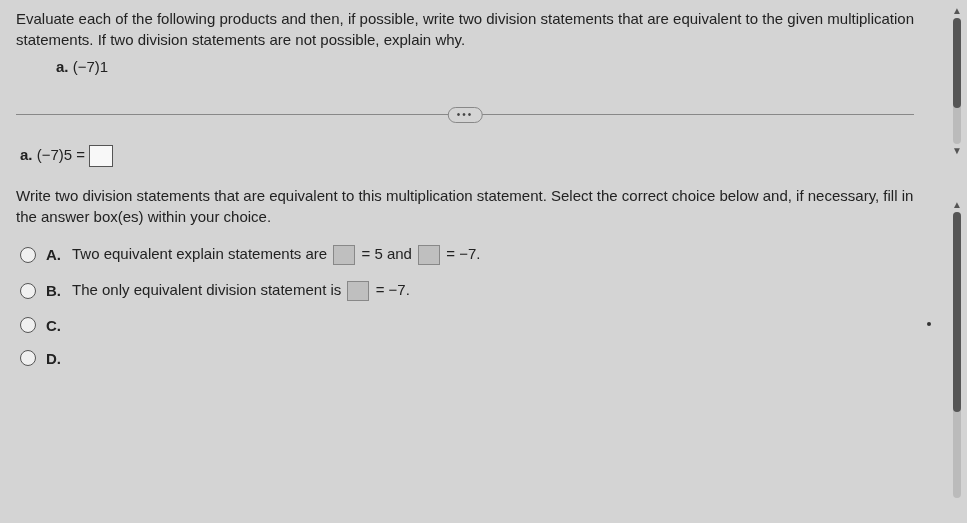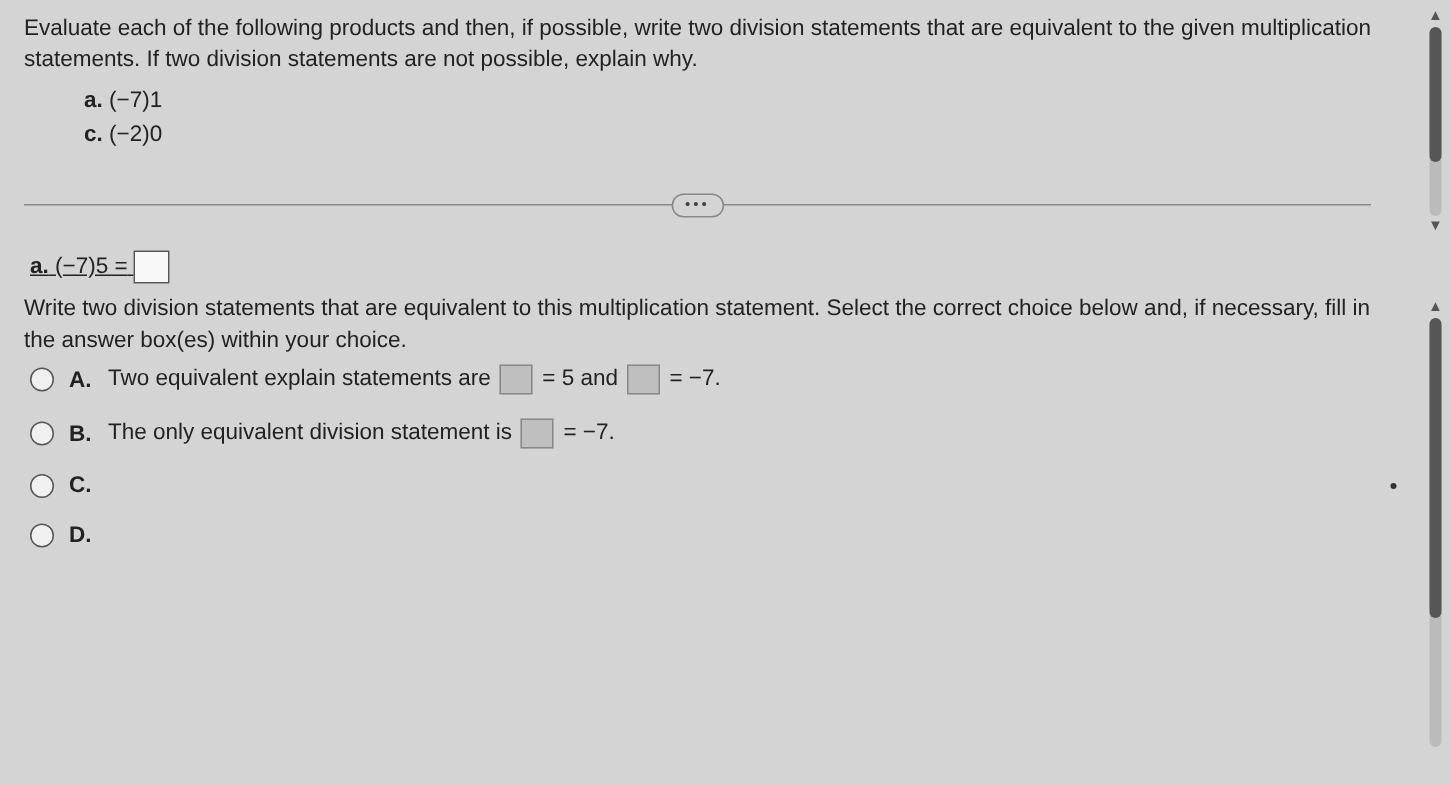--- a/index.html
+++ b/index.html
@@ -48,34 +48,33 @@
       border-radius: 10px;
       padding: 0 8px;
       font-size: 10px;
       letter-spacing: 2px;
       color: #444;
       line-height: 14px;
       cursor: pointer;
     }
     .answer-line {
       margin-left: 4px;
-      margin-bottom: 6px;
-      text-decoration: underline;
+      margin-bottom: 18px;
     }
     .answer-input {
       display: inline-block;
       width: 24px;
       height: 22px;
       border: 1px solid #555;
       background: #f8f8f8;
       vertical-align: middle;
       text-align: center;
     }
     .sub-instructions {
-      margin-bottom: 6px;
+      margin-bottom: 18px;
       line-height: 1.4;
     }
     .choices {
       margin-left: 4px;
     }
     .choice {
       display: flex;
       align-items: center;
       margin-bottom: 16px;
     }
@@ -159,24 +158,20 @@
 <body>
 
 <div class="content">
   <div class="instructions">Evaluate each of the following products and then, if possible, write two division statements that are equivalent to the given multiplication statements. If two division statements are not possible, explain why.</div>
 
   <div class="problems">
     <div class="prob-row">
       <span class="bold">a.</span>
       <span>(−7)1</span>
     </div>
-    <div class="prob-row">
-      <span class="bold">c.</span>
-      <span>(−2)0</span>
-    </div>
   </div>
 
   <div class="divider-row">
     <div class="divider-line"></div>
     <div class="divider-pill">•••</div>
   </div>
 
   <div class="answer-line">
     <span class="bold">a.</span>
     <span>(−7)5 =</span>

